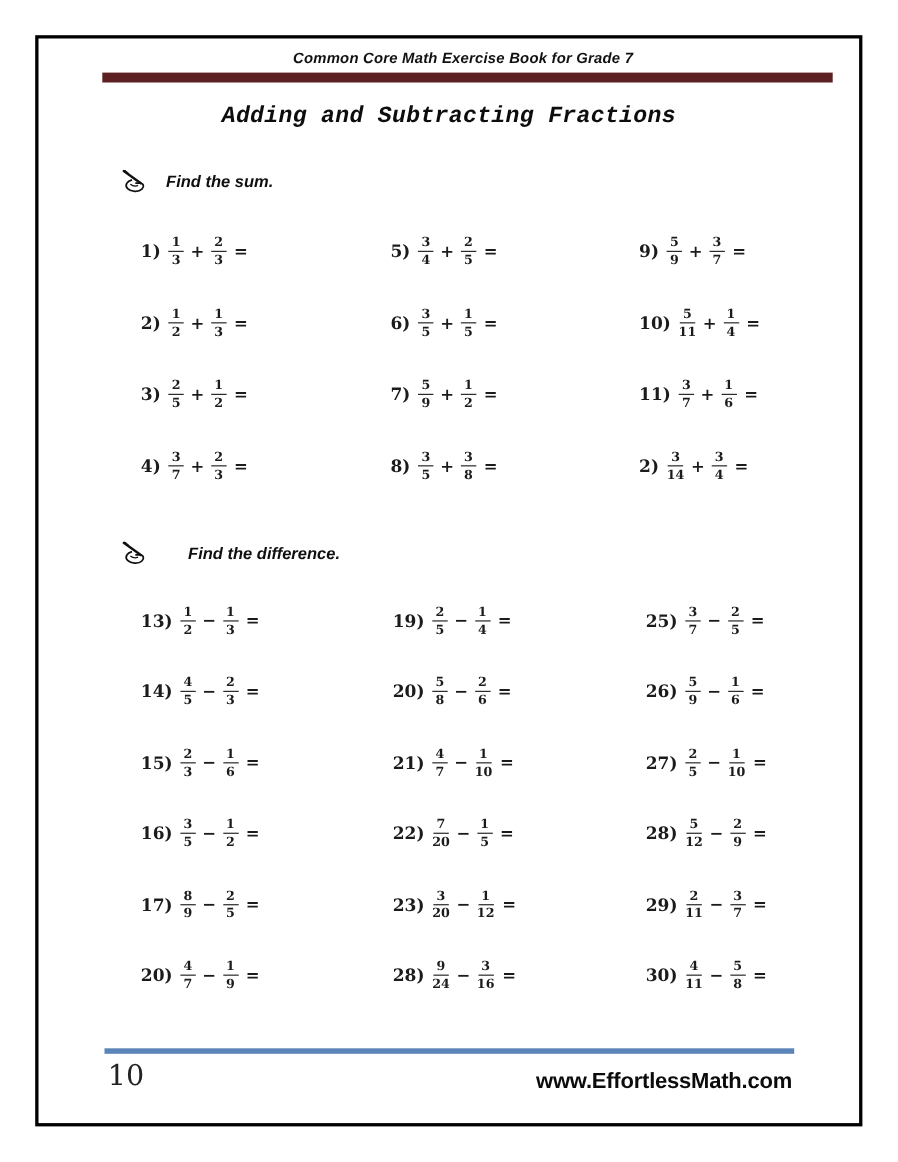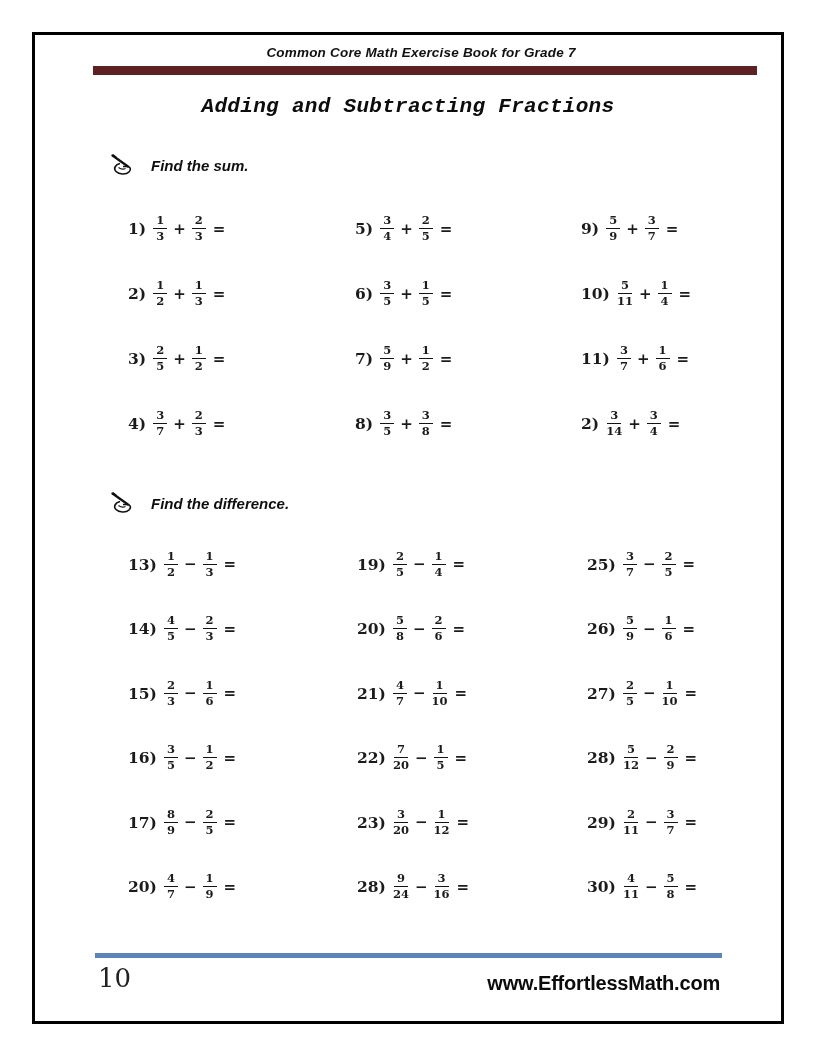--- a/index.html
+++ b/index.html
@@ -50,21 +50,21 @@
     letter-spacing: .3px;
   }
   .instruction {
     position: absolute;
     left: 76px;
     display: flex;
     align-items: center;
     height: 30px;
   }
   .instruction.sum  { top: 115px; }
-  .instruction.diff { top: 453px; }
+  .instruction.diff { top: 453px; gap: 20px; }
   .instruction .icon { margin-right: 10px; display: inline-flex; }
   .instr-text {
     font-size: 15px;
     font-weight: bold;
     font-style: italic;
     color: #0f0f0f;
   }
   .grid {
     position: absolute;
     left: 93px;

